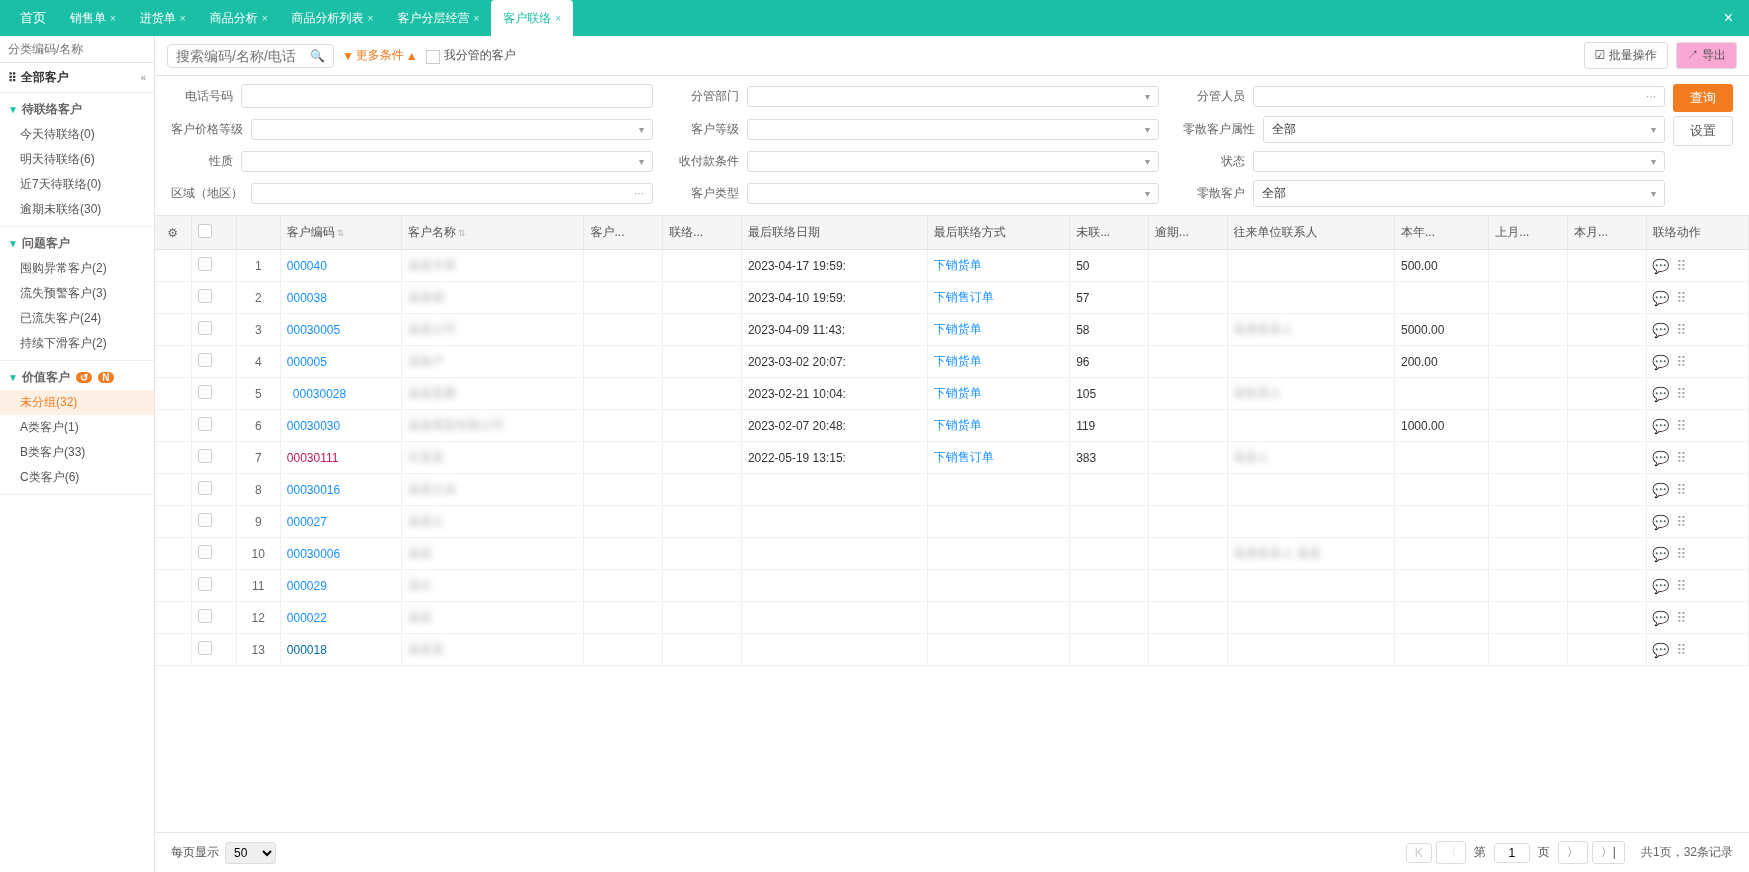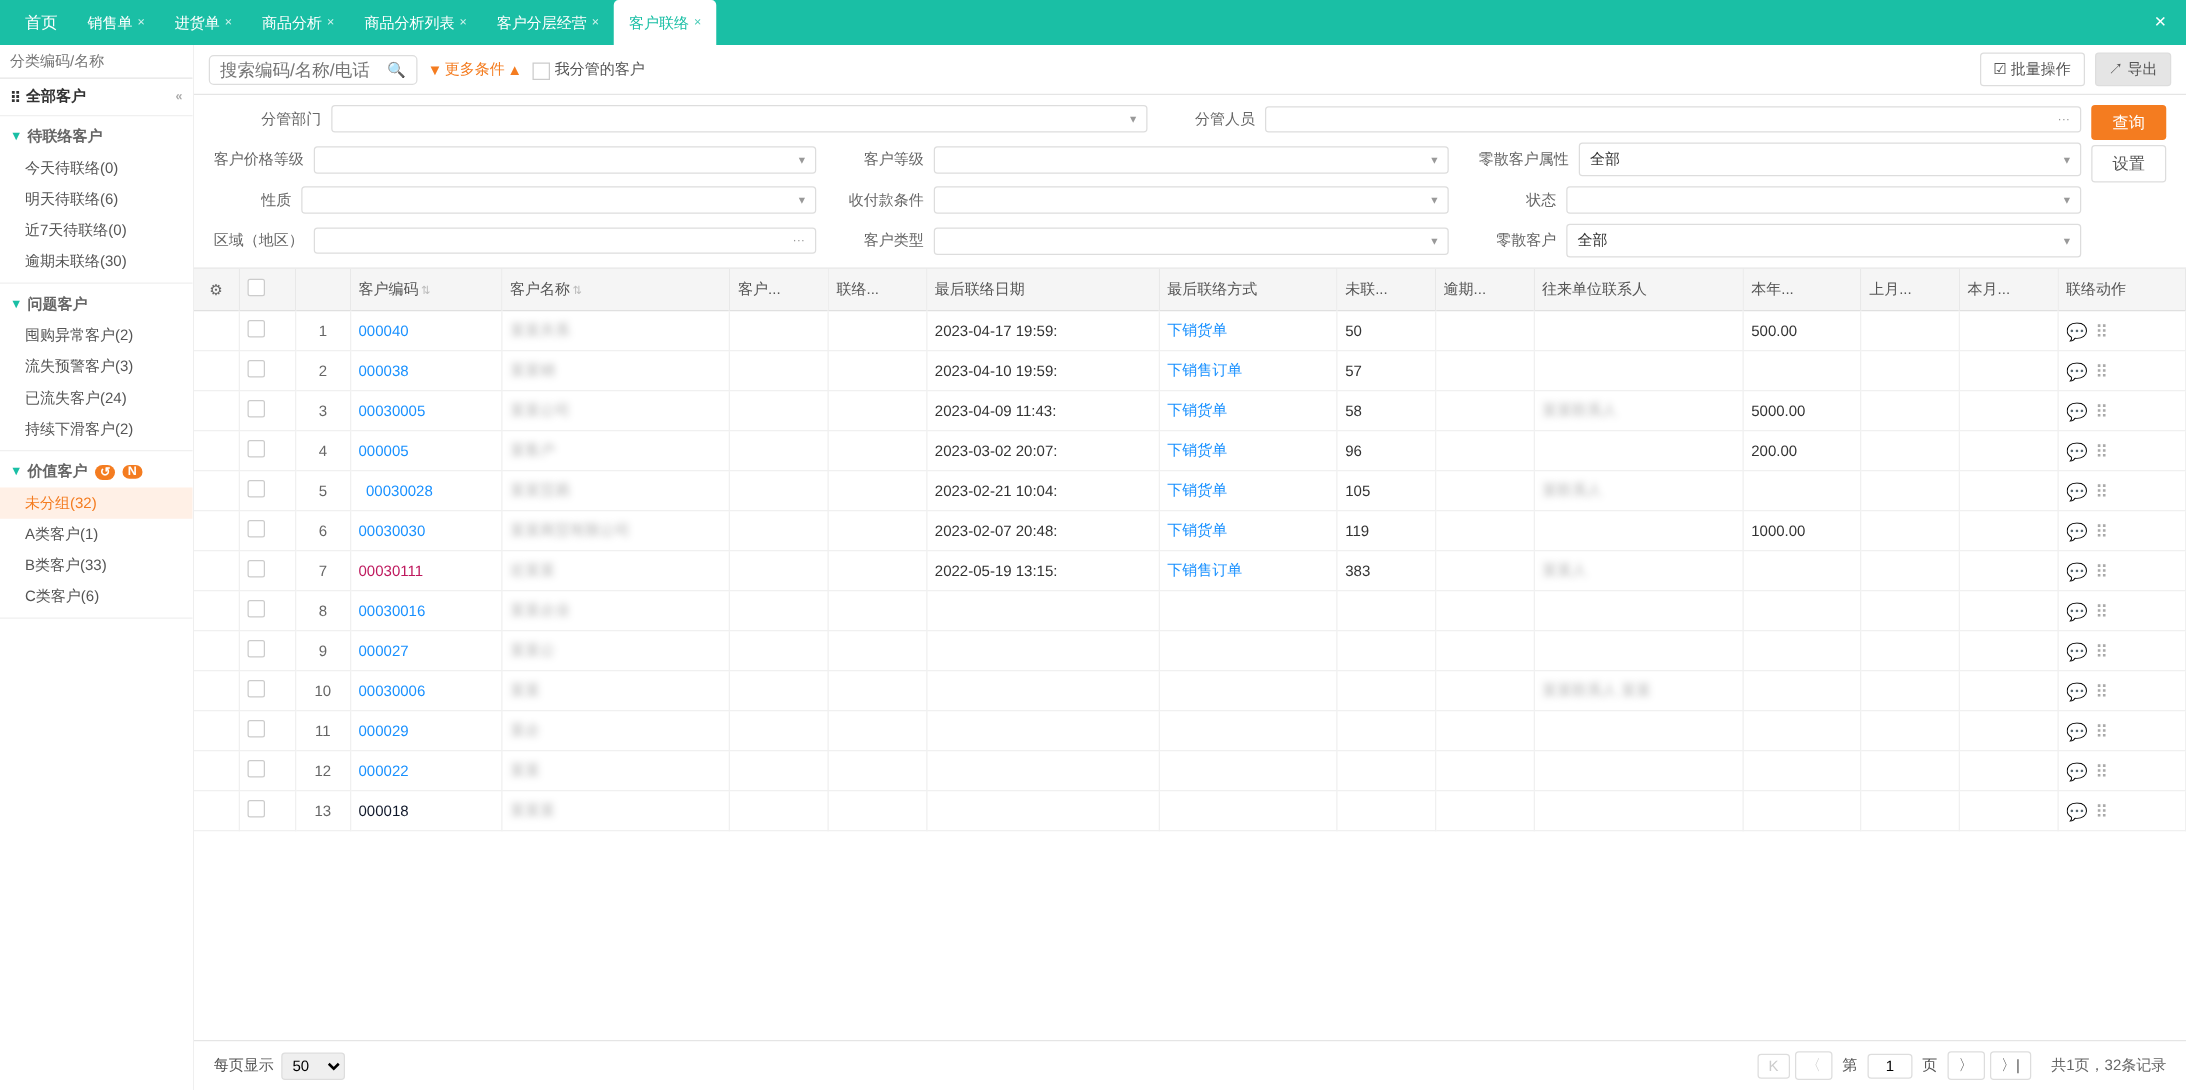--- a/index.html
+++ b/index.html
@@ -185,21 +185,21 @@
     .btn-batch {
       border: 1px solid #ddd;
       background: white;
       padding: 4px 10px;
       cursor: pointer;
       border-radius: 3px;
       color: #555;
     }
     .btn-export {
       border: 1px solid #ddd;
-      background: #e5e5e5;
+      background: #f9a8d4;
       padding: 4px 10px;
       cursor: pointer;
       border-radius: 3px;
       color: #555;
     }
 
     
     .advanced-filter {
       background: white;
       border-bottom: 1px solid #e5e5e5;
@@ -493,20 +493,24 @@
           <span>导出</span>
         </button>
       </div>
     </div>
 
     <div class="advanced-filter">
       <div style="display:flex; gap:0; align-items:flex-start;">
         <div style="flex:1;">
 
           <div class="filter-row">
+            <div class="filter-field">
+              <span class="filter-label">电话号码</span>
+              <input class="filter-input" type="text" value="" style="">
+            </div>
             <div class="filter-divider"></div>
             <div class="filter-field">
               <span class="filter-label">分管部门</span>
               <div class="filter-select-box">
                 <span></span>
                 <span class="select-arrow">▾</span>
               </div>
             </div>
             <div class="filter-divider"></div>
             <div class="filter-field">
@@ -939,21 +943,21 @@
         <span class="action-icon">⠿</span>
       </div>
     </td>
   </tr>
             <tr>
     <td class="number-col"></td>
     <td>
       <div class="checkbox-custom"></div>
     </td>
     <td class="number-col">13</td>
-    <td class="code-col" style="cursor:pointer;color:#0f172a;">000018</td>
+    <td class="code-col" style="cursor:pointer;color:#0369a1;">000018</td>
     <td style="color:transparent;text-shadow:0 0 6px #aaa;user-select:none;max-width:120px;overflow:hidden;">某某某</td>
     <td></td>
     <td></td>
     <td></td>
     <td></td>
     <td></td>
     <td></td>
     <td style="max-width:100px;overflow:hidden;"></td>
     <td></td>
     <td></td>

